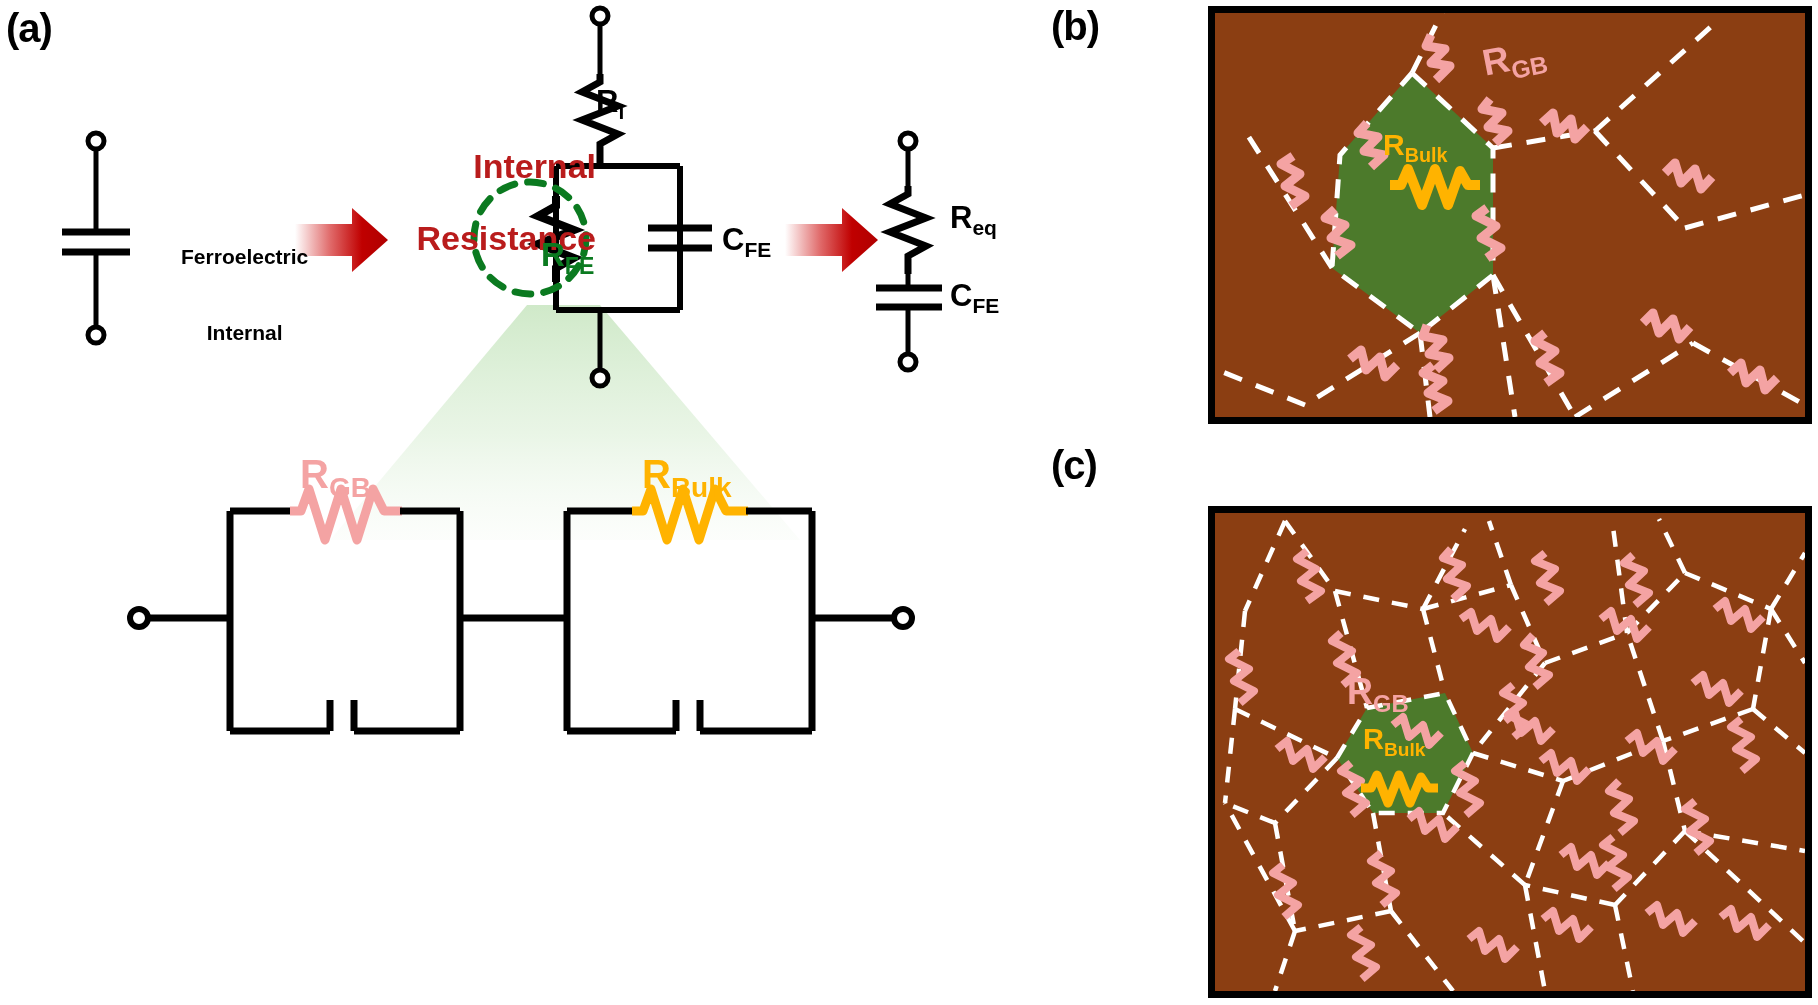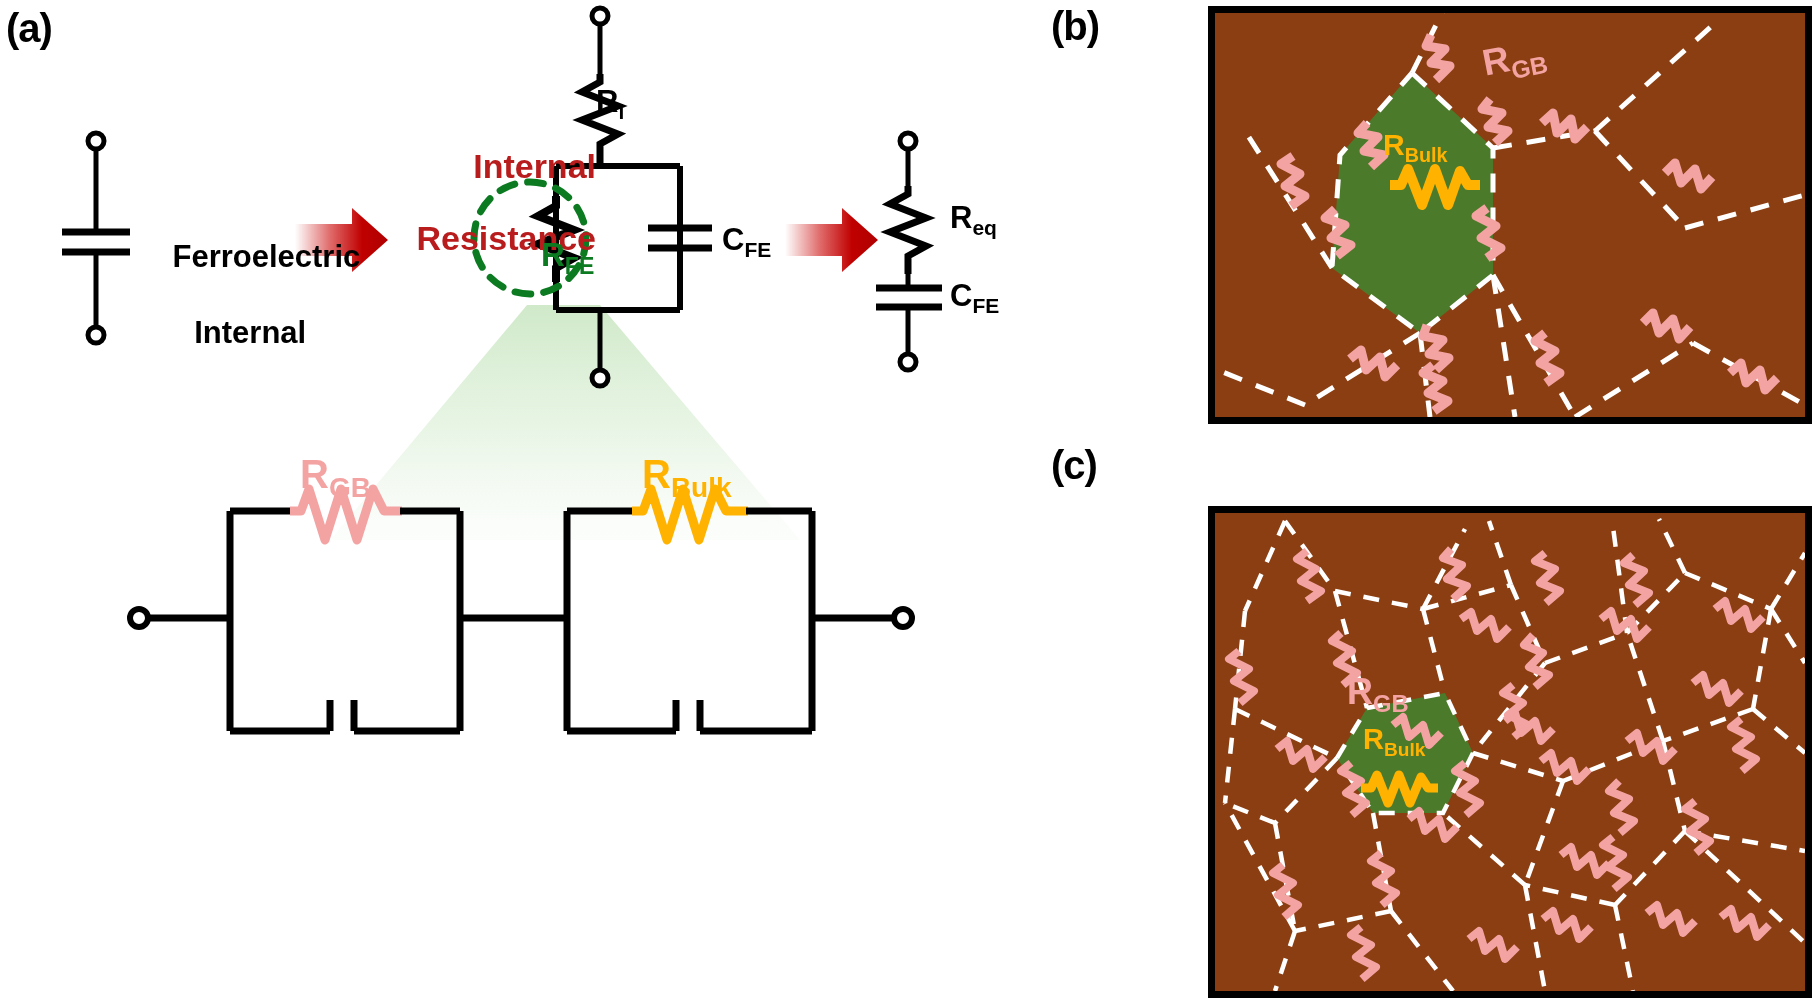--- a/index.html
+++ b/index.html
@@ -25,21 +25,21 @@
   #lbl-b { left: 1051px; top: 4px; }
   #lbl-c { left: 1051px; top: 443px; }
 
   .txt {
     position: absolute;
     font-weight: bold;
     color: #000;
     white-space: pre;
   }
   .cap-title {
-    font-size: 31px;
+    font-size: 21px;
     line-height: 38px;
     text-align: center;
   }
   .green-title {
     position: absolute;
     font-weight: bold;
     font-size: 34px;
     line-height: 36px;
     color: #b91c1c;
     text-align: right;

